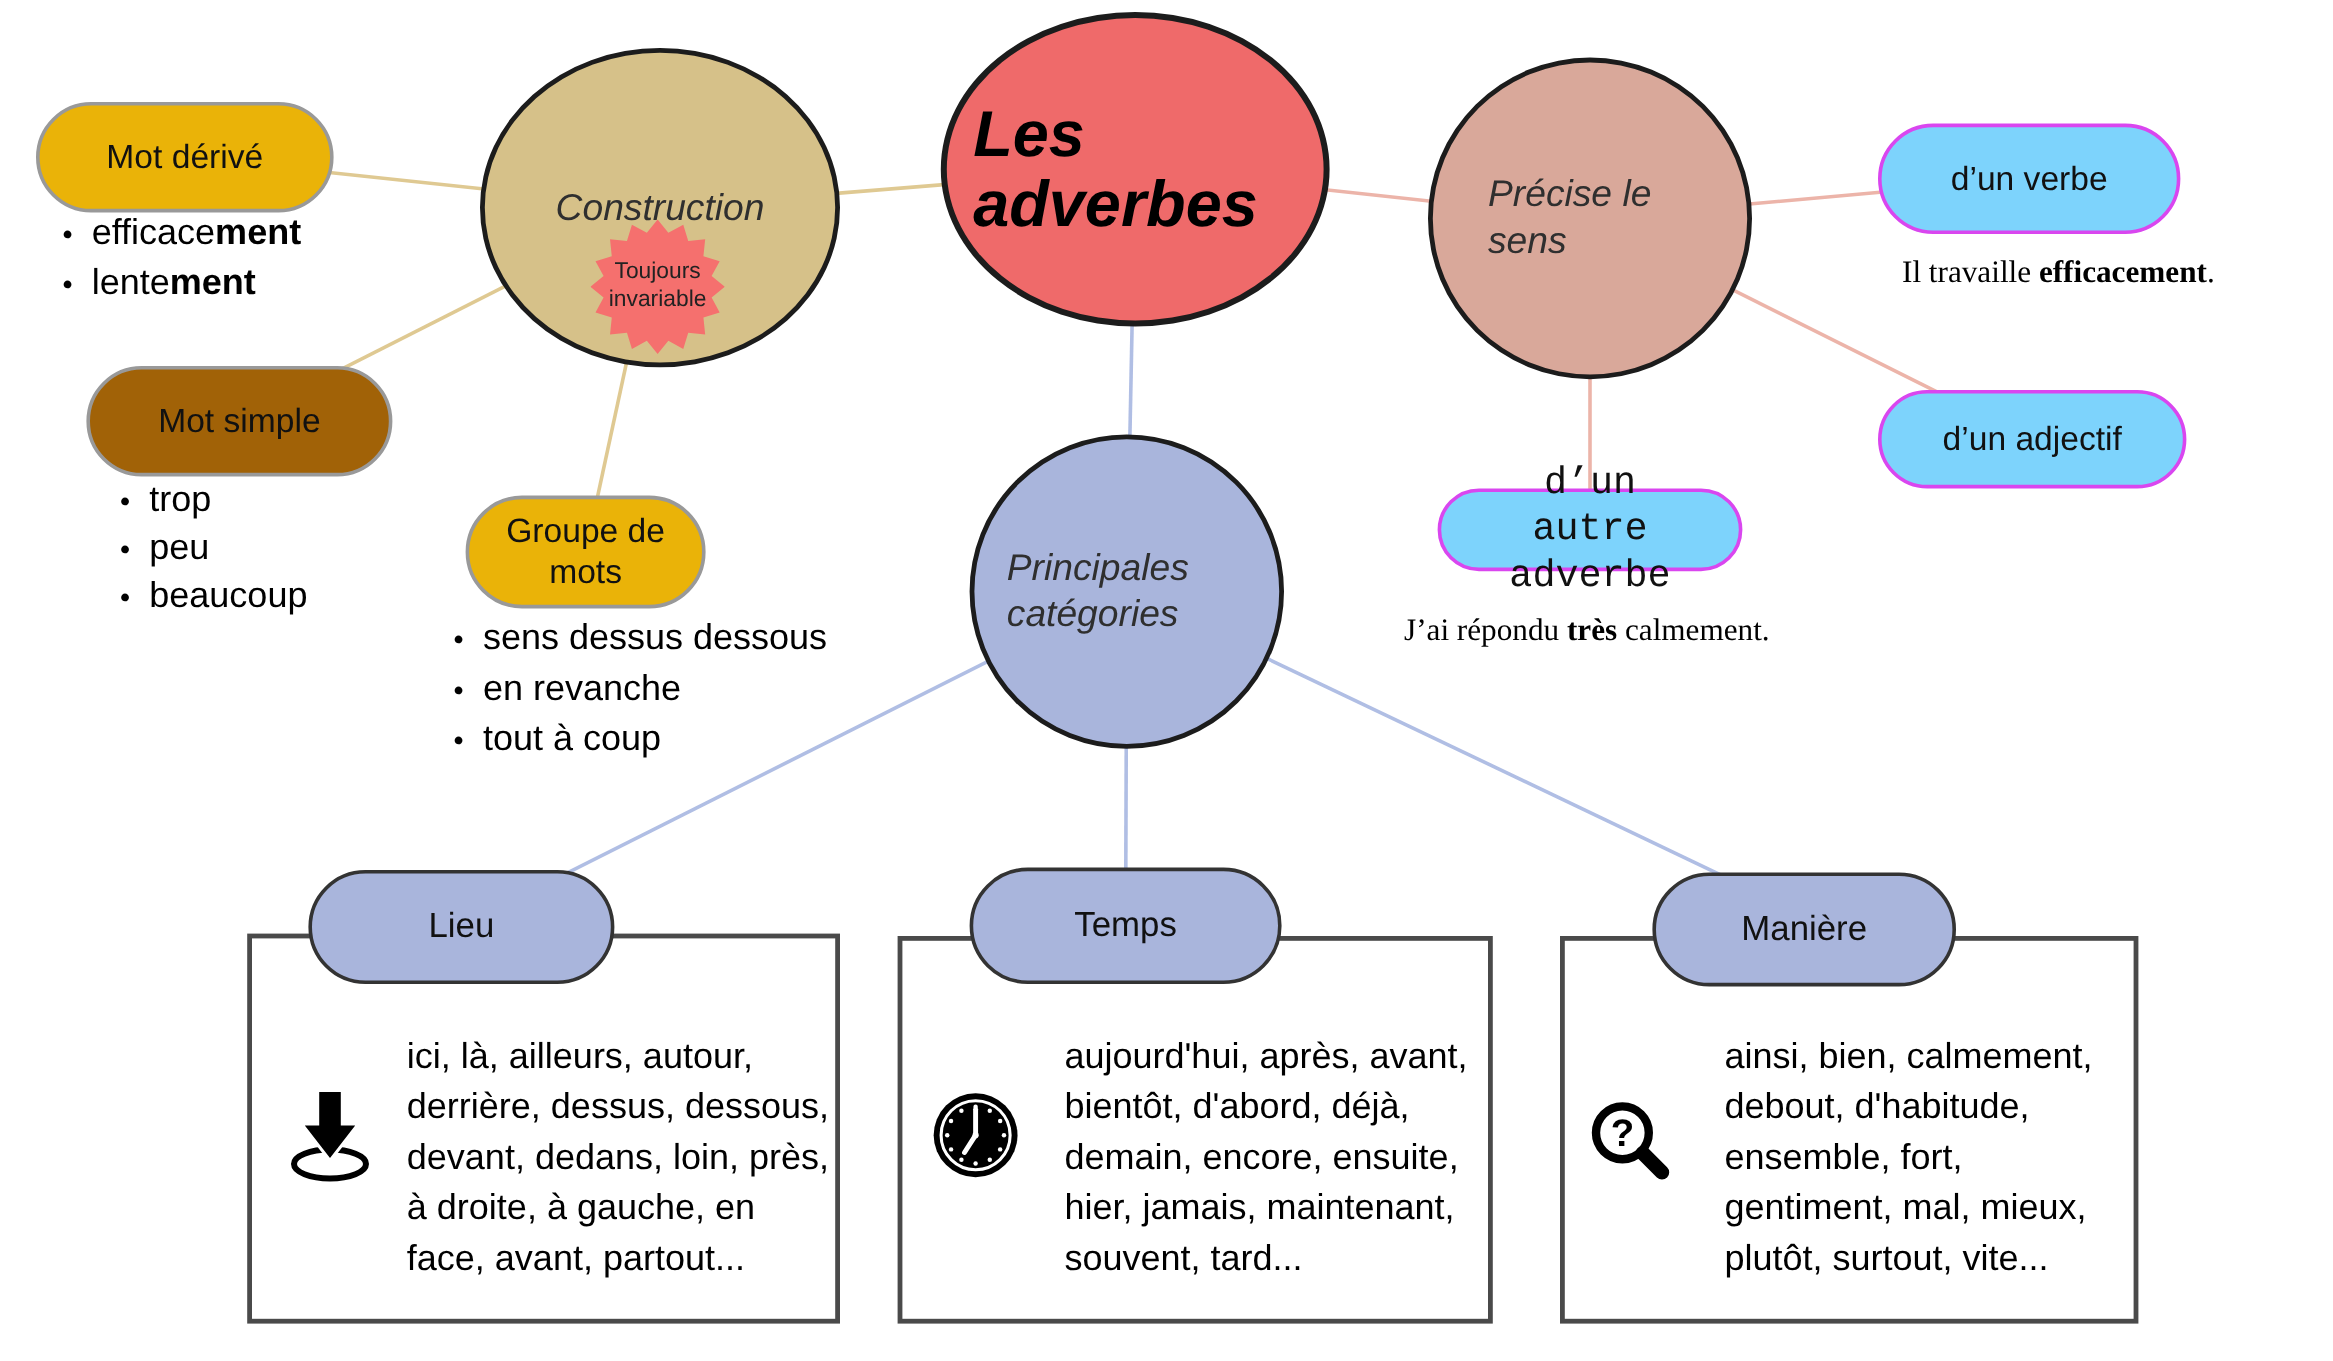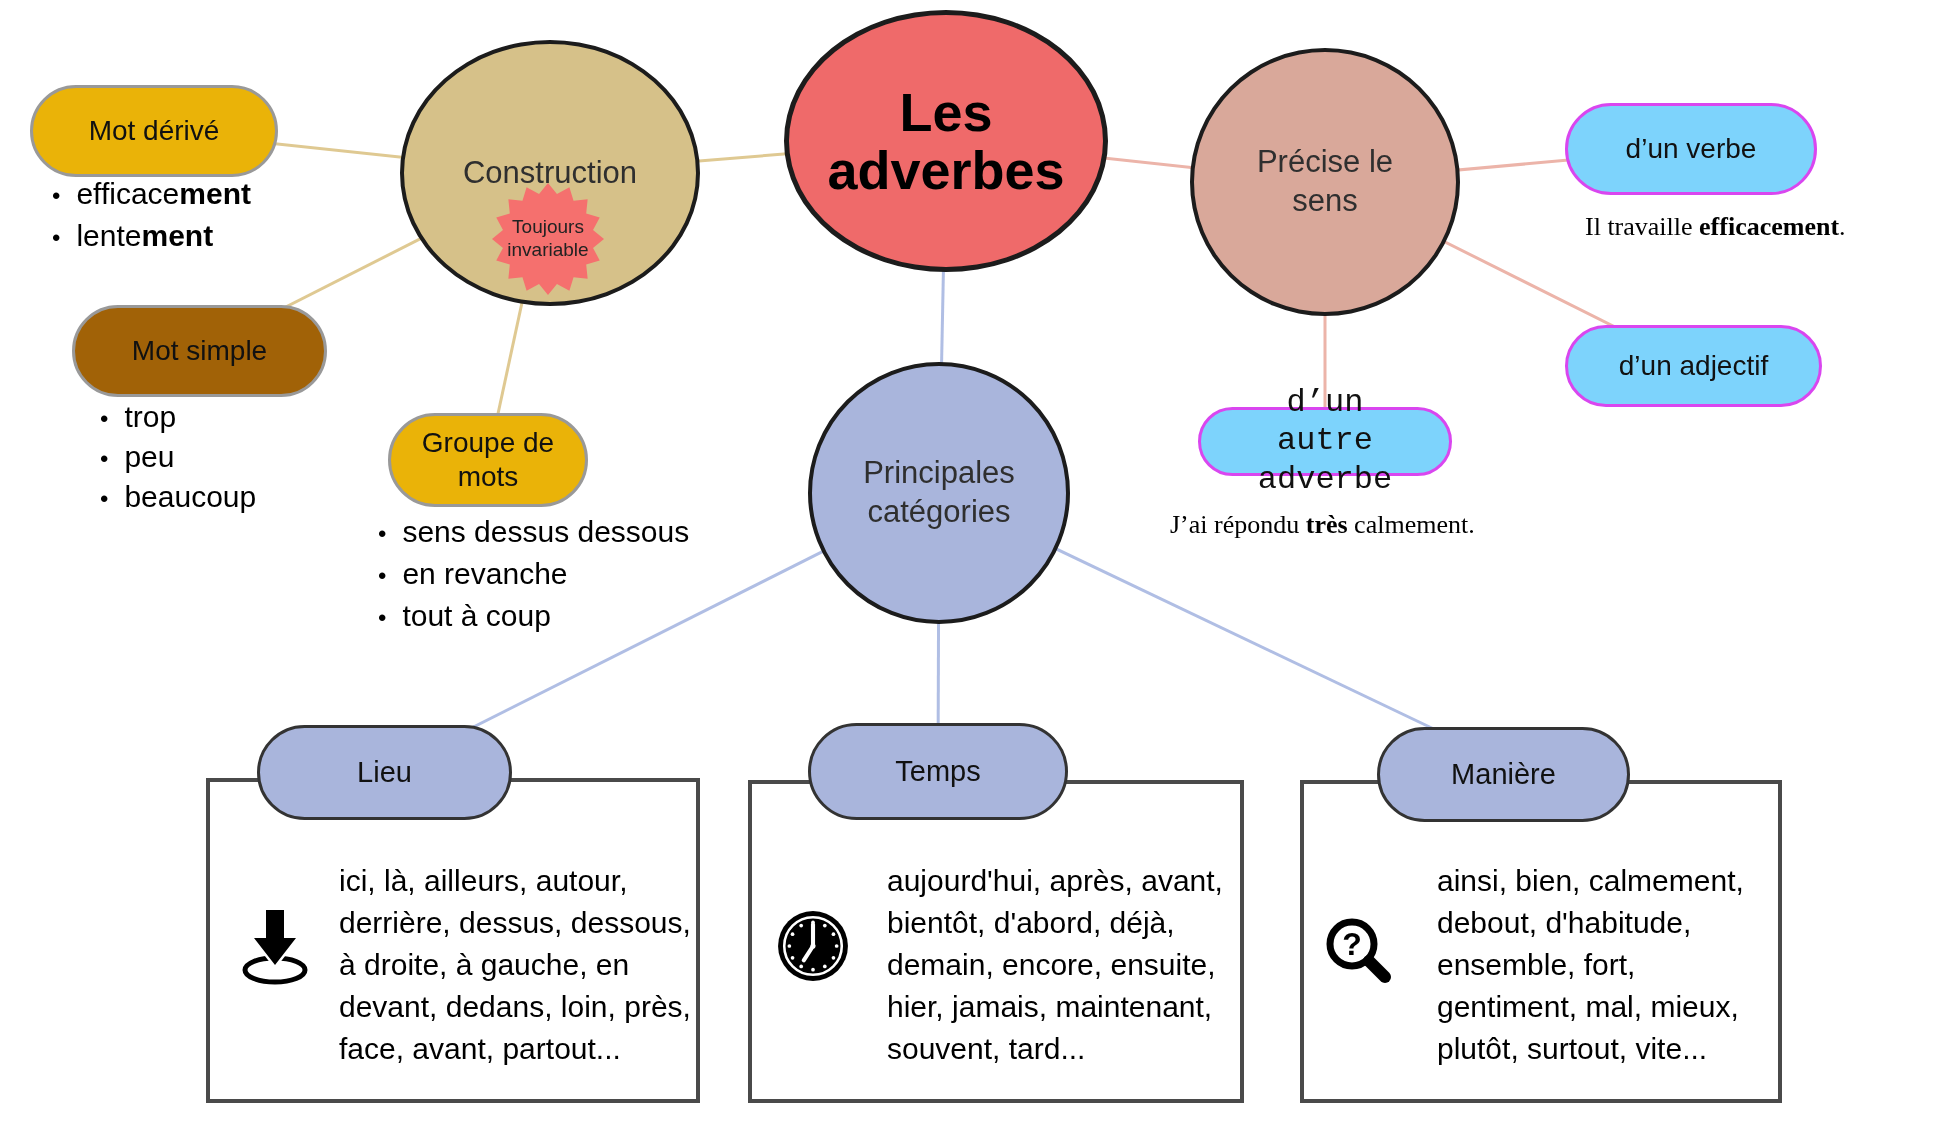--- a/index.html
+++ b/index.html
@@ -4,21 +4,21 @@
 <style>
   html,body{margin:0;padding:0;background:#fff;}
   .canvas{position:relative;width:1944px;height:1134px;background:#ffffff;
           font-family:"Liberation Sans",sans-serif;color:#000;overflow:hidden;}
   .links{position:absolute;left:0;top:0;z-index:0;}
   .link-tan{stroke:#DFC992;stroke-width:3;}
   .link-pink{stroke:#ECB4A9;stroke-width:3;}
   .link-blue{stroke:#B0BEE4;stroke-width:3;}
 
   .node{position:absolute;border-radius:50%;box-sizing:border-box;z-index:1;
-        display:flex;align-items:center;justify-content:center;text-align:center;}
+        display:flex;align-items:center;justify-content:center;font-style:italic;}
   .node-title{left:784px;top:10px;width:324px;height:262px;background:#EF6A6A;
               border:5px solid #1c1c1c;font-size:54px;font-weight:bold;line-height:1.08;}
   .node-title span{display:inline-block;width:270px;}
   .node-construction{left:400px;top:40px;width:300px;height:266px;background:#D6C189;
               border:4px solid #1c1c1c;font-size:31px;color:#2f2f2f;}
   .node-precise{left:1190px;top:48px;width:270px;height:268px;background:#D9A89A;
               border:4px solid #1c1c1c;font-size:31px;color:#2f2f2f;line-height:1.25;}
   .node-precise span{display:inline-block;width:170px;}
   .node-categories{left:808px;top:362px;width:262px;height:262px;background:#A9B5DC;
               border:4px solid #1c1c1c;font-size:31px;color:#2f2f2f;line-height:1.25;}
@@ -191,22 +191,22 @@
     <span class="caticon icon-lieu">
       <svg width="78" height="82" viewBox="0 0 78 82">
         <ellipse cx="39" cy="62" rx="30" ry="12" fill="none" stroke="#000" stroke-width="5"></ellipse>
         <polygon points="30,2 48,2 48,30 60,30 39,57 18,30 30,30" fill="#000" stroke="#fff" stroke-width="5"></polygon>
         <polygon points="30,2 48,2 48,30 60,30 39,57 18,30 30,30" fill="#000"></polygon>
       </svg>
     </span>
     <div class="catlines lines-lieu">
       <div class="catline">ici, là, ailleurs, autour,</div>
       <div class="catline">derrière, dessus, dessous,</div>
+      <div class="catline">devant, dedans, loin, près,</div>
       <div class="catline">à droite, à gauche, en</div>
-      <div class="catline">devant, dedans, loin, près,</div>
       <div class="catline">face, avant, partout...</div>
     </div>
   </div>
 
   <div class="pill pill-blue pill-temps">
     <span>Temps</span>
   </div>
   <div class="catbox box-temps">
     <span class="caticon icon-temps">
       <svg width="74" height="74" viewBox="0 0 72 72">

